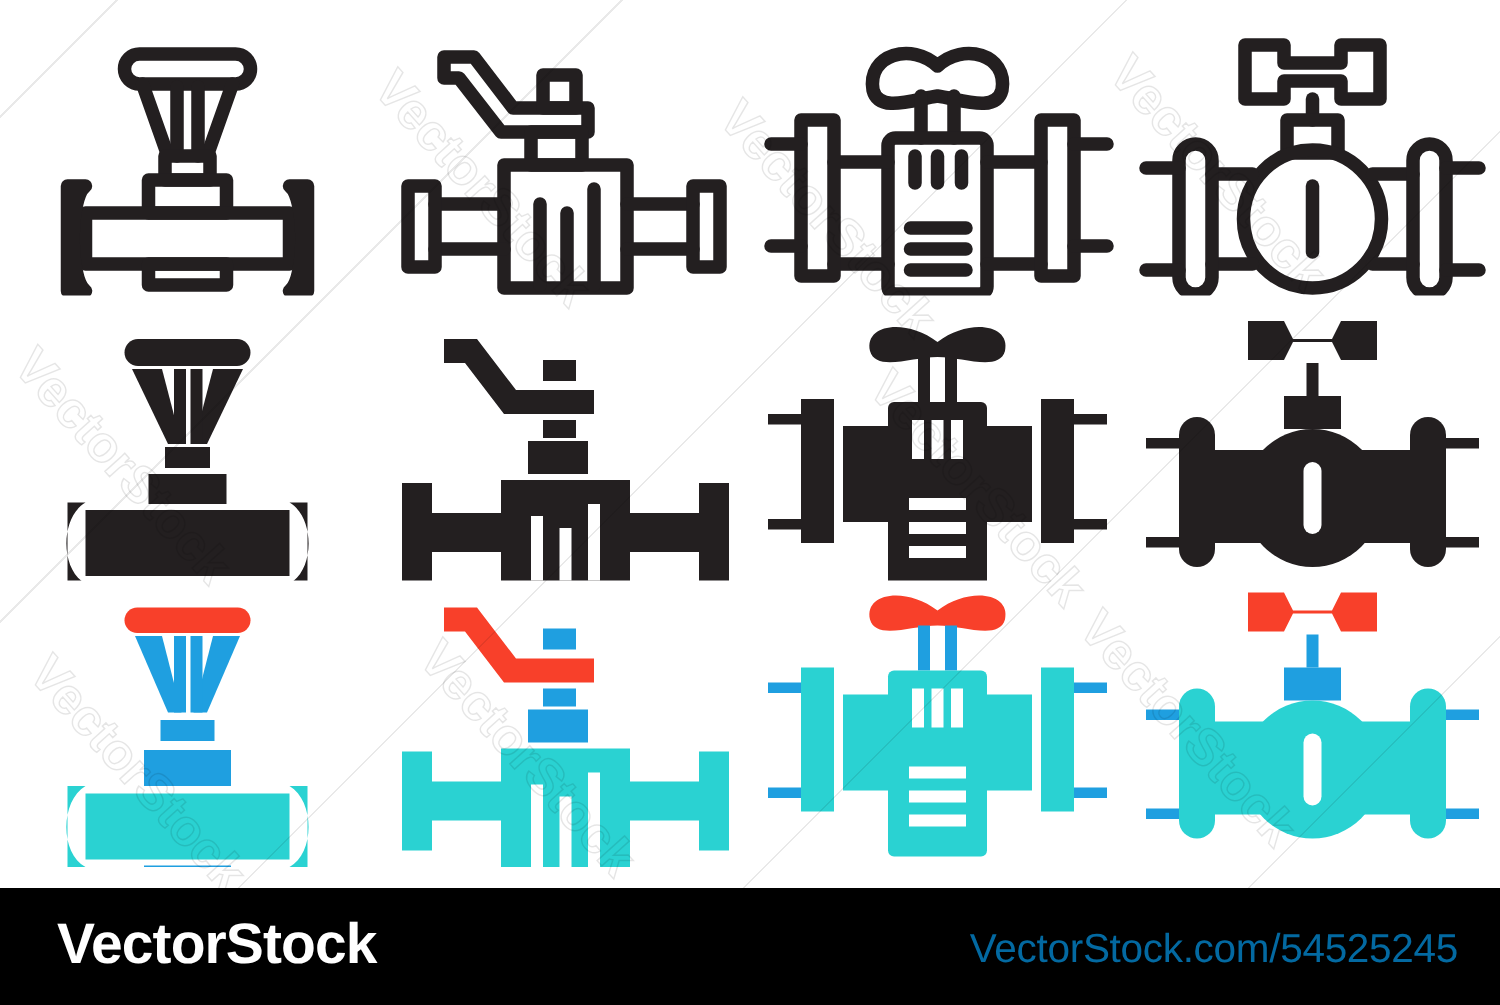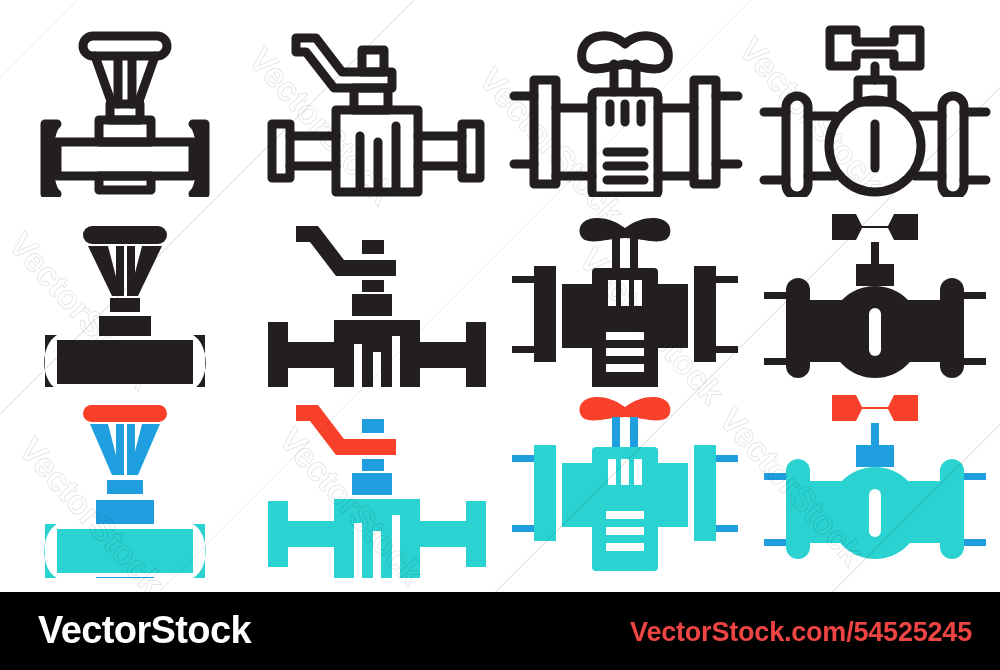--- a/index.html
+++ b/index.html
@@ -67,23 +67,23 @@
     position:absolute;left:38px;top:16px;
     color:#ffffff;
     font-size:38px;
     font-weight:700;
     letter-spacing:-0.6px;
     line-height:44px;
     font-family:"Liberation Sans", sans-serif;
   }
   #footer-url{
     position:absolute;right:28px;top:24px;
-    color:#ef4444;
+    color:#0369a1;
     font-size:27px;
-    font-weight:700;
+    font-weight:400;
     letter-spacing:-0.2px;
     line-height:32px;
     font-family:"Liberation Sans", sans-serif;
   }
 </style>
 </head>
 <body>
 
 <div id="stage">
 

